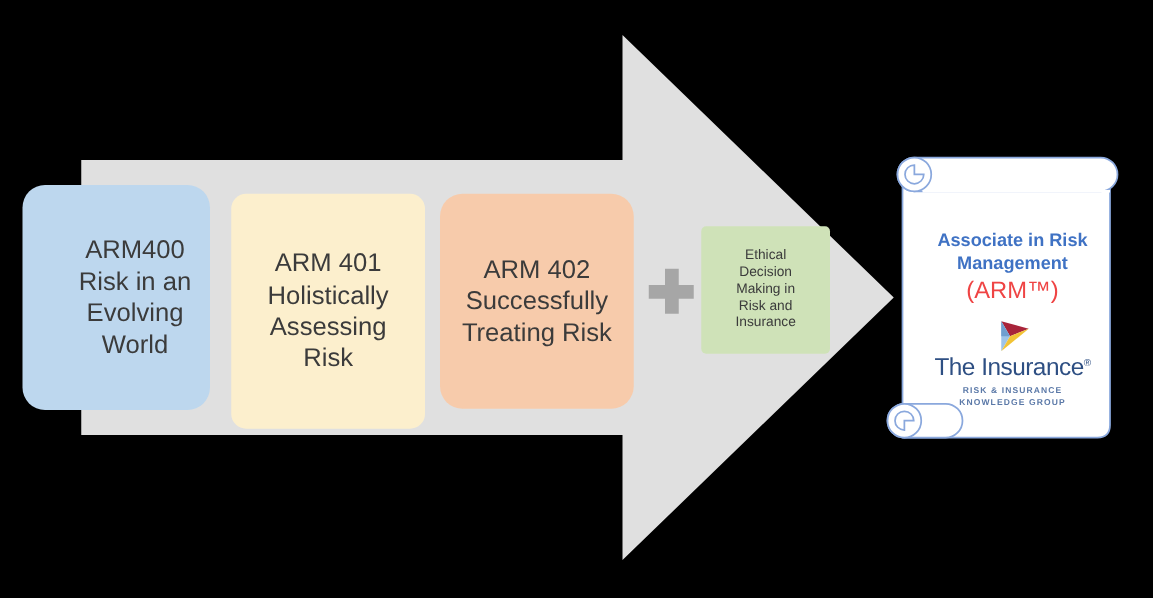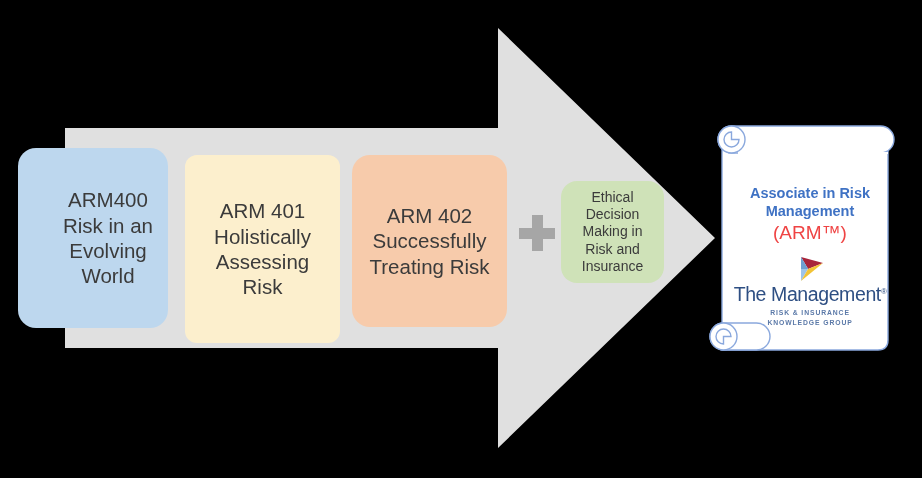--- a/index.html
+++ b/index.html
@@ -16,21 +16,21 @@
        line-height:1.24;padding:4px 6px;}
   .box span{display:block;width:100%;}
 
   #box-400{left:18px;  top:148px; width:150px; height:180px; background:#bdd7ee;
            font-size:20.5px; border-radius:18px;padding-left:36px;}
   #box-401{left:185px; top:155px; width:155px; height:188px; background:#fcefcd;
            font-size:20.5px; border-radius:12px;}
   #box-402{left:352px; top:155px; width:155px; height:172px; background:#f7cbab;
            font-size:20.5px; border-radius:18px;}
   #box-ethics{left:561px; top:181px; width:103px; height:102px; background:#cfe2b8;
-           font-size:14px; border-radius:16px; line-height:1.22;}
+           font-size:11px; border-radius:4px; line-height:1.22;}
 
   
   #plus{position:absolute;left:519px;top:215px;width:36px;height:36px;}
   #plus .bar{position:absolute;background:#a6a6a6;}
   #plus .bar.h{left:0;top:12.5px;width:36px;height:11px;}
   #plus .bar.v{left:12.5px;top:0;width:11px;height:36px;}
 
   
   #scroll{position:absolute;left:700px;top:118px;width:210px;height:240px;}
   .scroll-svg{position:absolute;left:0;top:0;width:210px;height:240px;}
@@ -101,21 +101,21 @@
       <div id="scroll-acronym" style="color: #ef4444;">(ARM™)</div>
 
       <div class="logo-wrap">
         <svg class="logo-mark" viewBox="0 0 30 26">
           <polygon points="6,1 28,7 13,13" fill="#a8243a"></polygon>
           <polygon points="6,1 6,25 13,13" fill="#9ec4e8"></polygon>
           <polygon points="6,25 28,7 13,13" fill="#f2c335"></polygon>
           <polygon points="6,1 13,13 6,13" fill="#6f9fd0"></polygon>
         </svg>
         <div id="logo-word" style="color: rgb(46, 79, 131);">
-          <span>The Management</span><span class="reg">®</span>
+          <span>The Insurance</span><span class="reg">®</span>
         </div>
         <div class="logo-sub" style="color: rgb(91, 121, 168);">
           <div>RISK &amp; INSURANCE</div>
           <div>KNOWLEDGE GROUP</div>
         </div>
       </div>
     </div>
   </div>
 
 </div>

